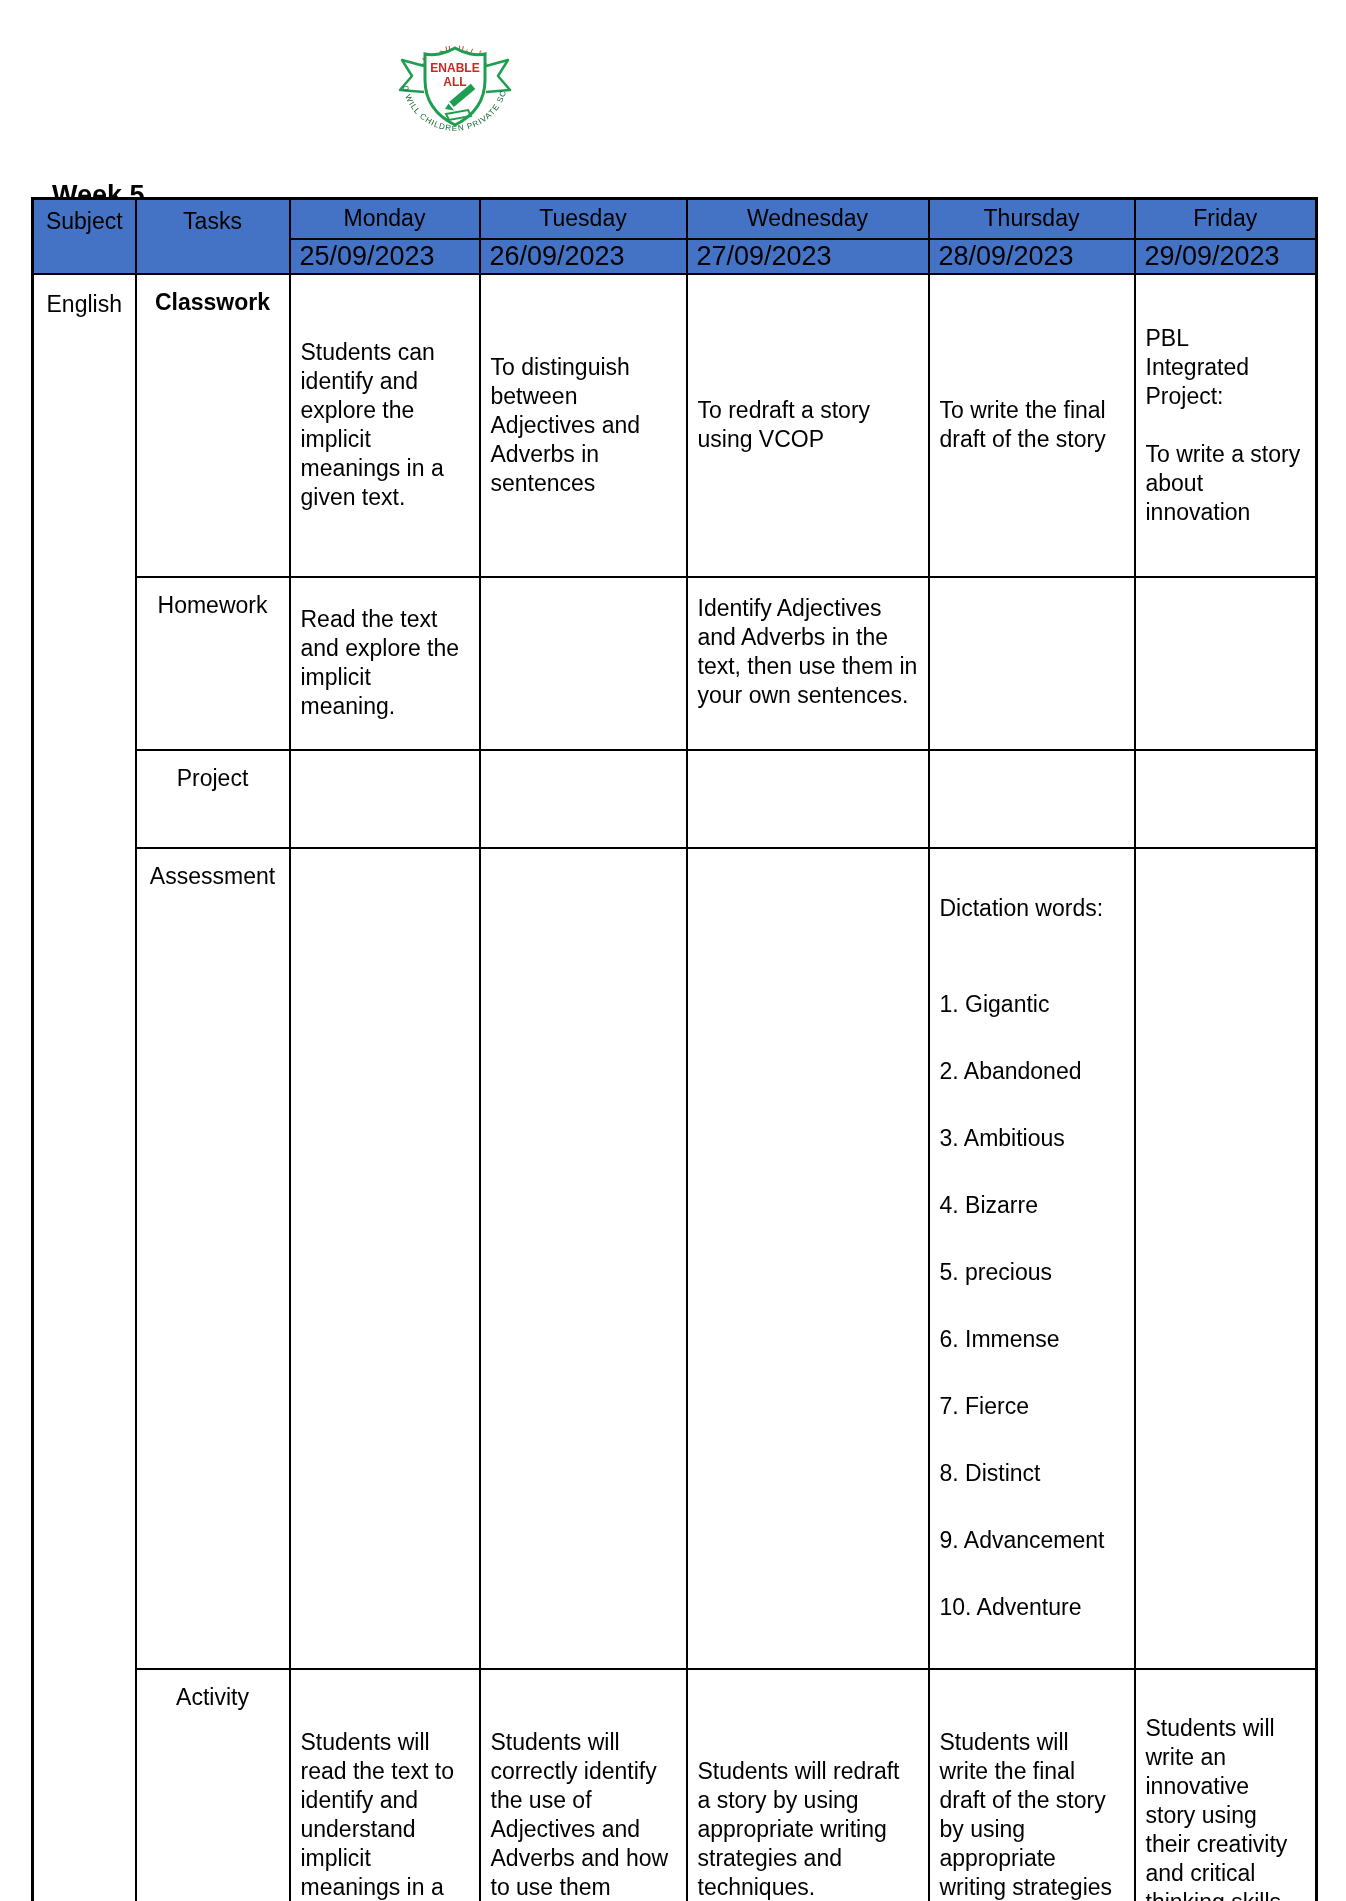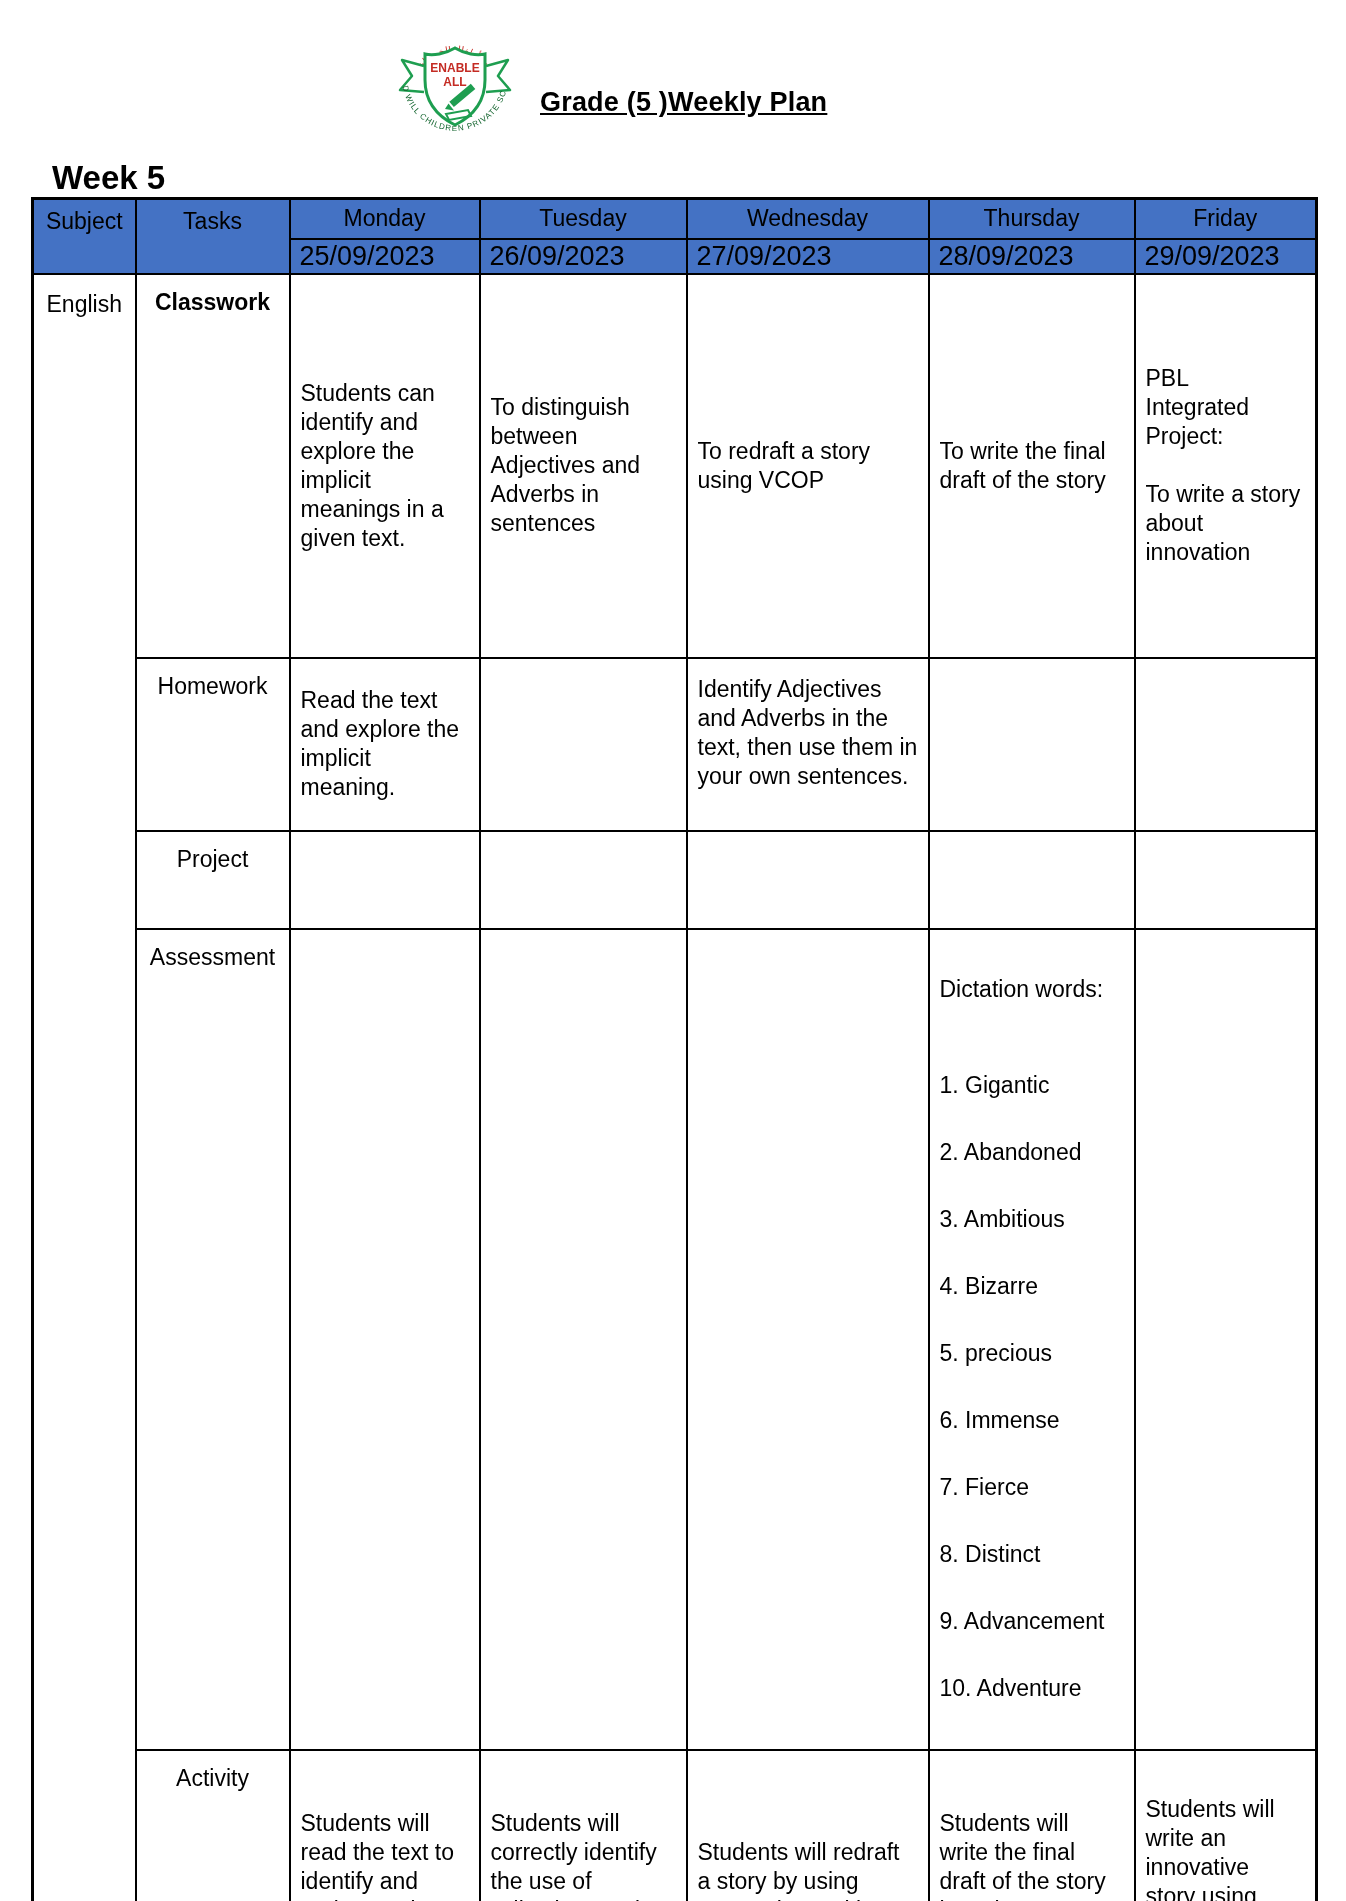--- a/index.html
+++ b/index.html
@@ -15,22 +15,22 @@
   
   .doc-header {
     position:absolute; top:28px; left:388px;
     display:flex; align-items:center; gap:18px;
   }
   .doc-title {
     font-size:27px; font-weight:bold; text-decoration:underline;
     letter-spacing:0.2px; padding-top:38px;
   }
   .week-label {
-    position:absolute; top:159px; left:52px;
-    font-size:33px; font-weight:bold;
+    position:absolute; top:180px; left:52px;
+    font-size:27px; font-weight:bold;
   }
 
   
   table.plan {
     position:absolute; top:197px; left:31px;
     width:1284px;
     border-collapse:collapse; table-layout:fixed;
     border:3px solid #000;
   }
   table.plan th, table.plan td {
@@ -63,21 +63,21 @@
     white-space:pre-line;
     word-wrap:break-word;
   }
   td.content.top { vertical-align:top; padding-top:16px; }
   .dict-heading { margin-bottom:38px; }
   .dict-item { margin-bottom:9px; }
 
   
   tr.r-days      { height:40px; }
   tr.r-dates     { height:31px; }
-  tr.r-classwork { height:384px; }
+  tr.r-classwork { height:303px; }
   tr.r-homework  { height:173px; }
   tr.r-project   { height:98px; }
   tr.r-assess    { height:472px; }
   tr.r-activity  { height:323px; }
 </style>
 </head>
 <body>
 
 <div class="page">
 
@@ -102,21 +102,20 @@
       <g>
         <rect x="60" y="64" width="28" height="7" fill="#1E9E50" transform="rotate(-40 74 67)"></rect>
         <path d="M57,81 l9,1.5 -5.5,-7 z" fill="#1E9E50"></path>
         <path d="M58,86 l22,-4 3,6 -22,4 z" fill="none" stroke="#1E9E50" stroke-width="2"></path>
       </g>
 
       <text font-size="8" letter-spacing="1" fill="#14652F">
         <textPath href="#botArc" startOffset="50%" text-anchor="middle">GOOD WILL CHILDREN PRIVATE SCHOOL</textPath>
       </text>
     </svg>
-    <div class="doc-title">Grade (5 )Weekly Plan</div>
   </div>
 
   <div class="week-label">Week 5</div>
 
   <table class="plan">
     <colgroup>
       <col style="width:103px">
         <col style="width:154px">
         <col style="width:190px">
       <col style="width:207px">

